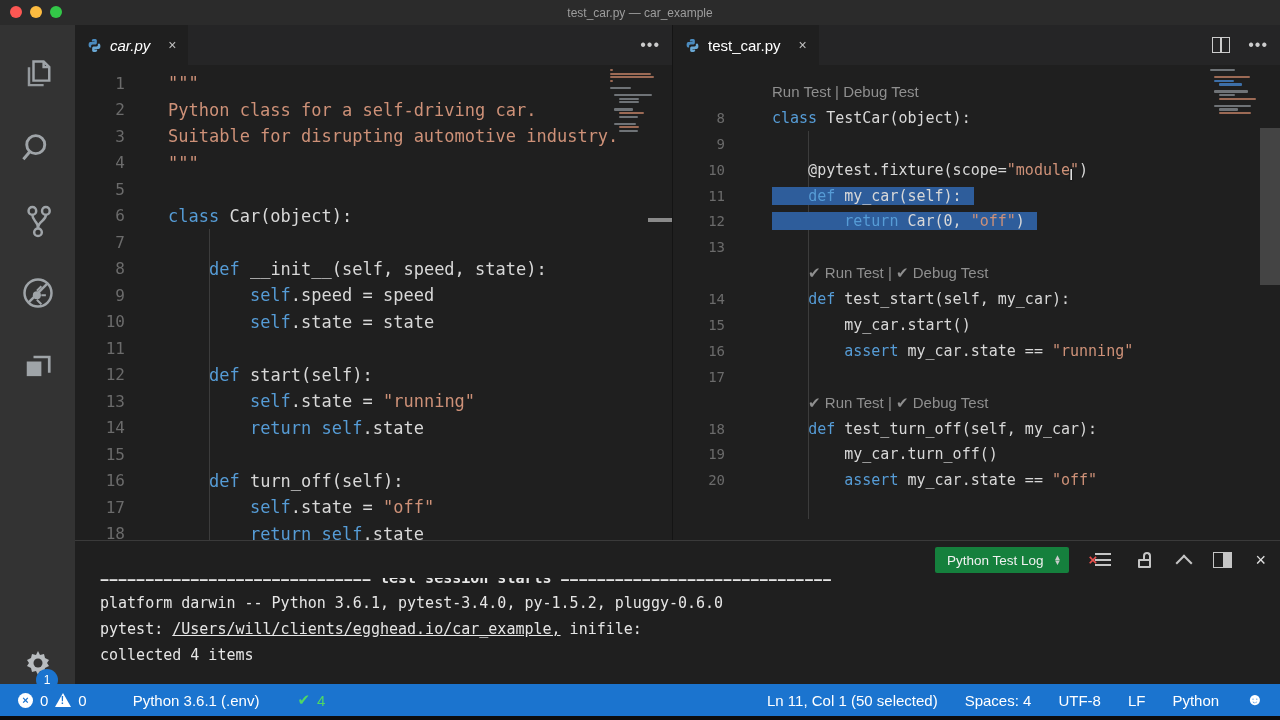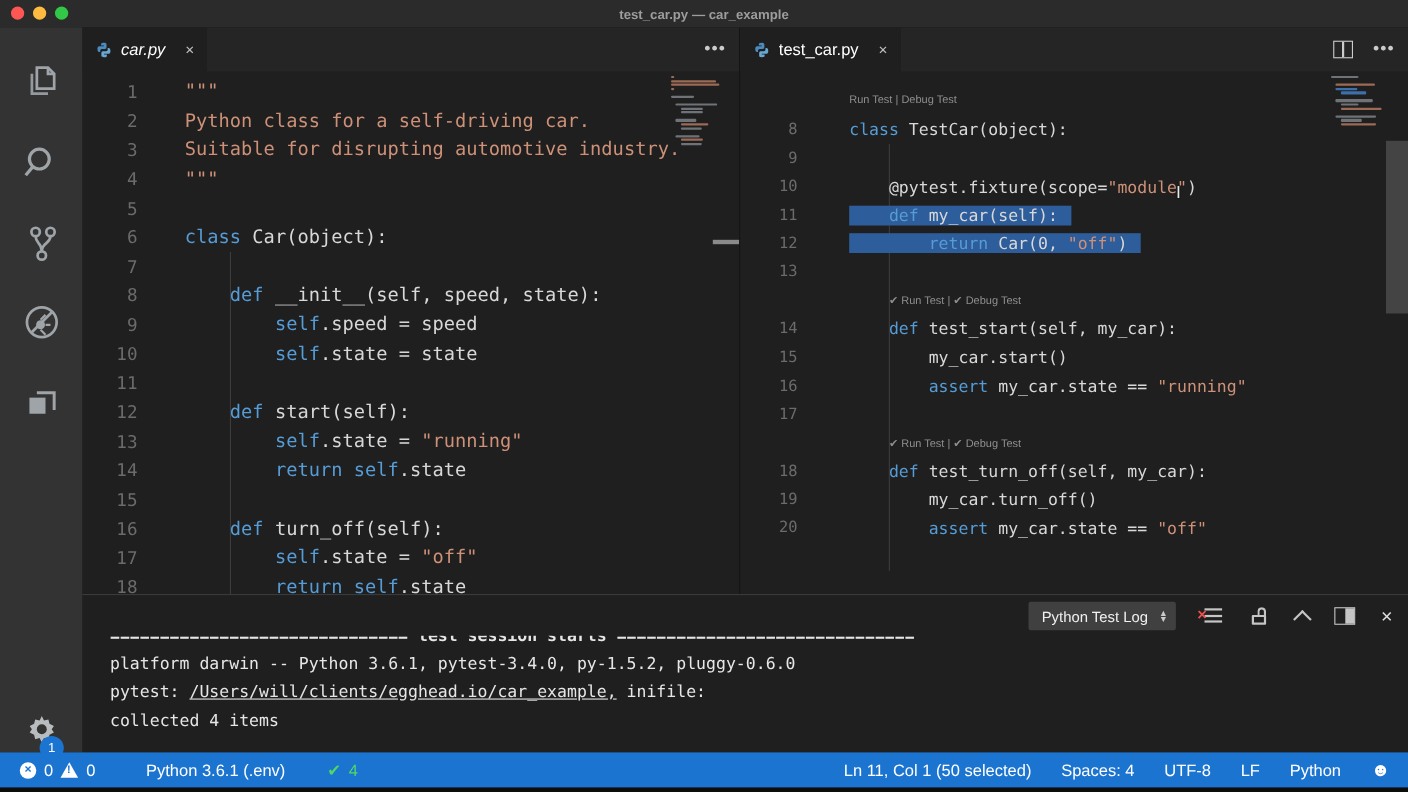--- a/index.html
+++ b/index.html
@@ -6,21 +6,21 @@
   html,body { width:1280px; height:720px; overflow:hidden; background:#1f1f1f;
     font-family:"Liberation Sans", sans-serif; }
   .mono { font-family:"DejaVu Sans Mono", monospace; }
 
   
   #titlebar { position:absolute; left:0; top:0; width:1280px; height:25px;
     background:#2b2b2b; display:flex; align-items:center; justify-content:center; }
   .tl-group { position:absolute; left:10px; top:6px; display:flex; gap:8px; }
   .tl { width:12px; height:12px; border-radius:50%; }
   .tl.red{background:#fc5753}.tl.yellow{background:#fdbc40}.tl.green{background:#33c748}
-  #window-title { color:#9d9d9d; font-size:12px;font-weight:bold; }
+  #window-title { color:#9d9d9d; font-size:12px; }
 
   
   #activitybar { position:absolute; left:0; top:25px; width:75px; height:659px;
     background:#333333; }
   .act-icon { position:absolute; left:20px; width:36px; height:36px; color:#9fa4a8; }
   .act-icon svg { width:36px; height:36px; }
   #act-gear { position:absolute; left:22px; top:622px; width:32px; height:32px; color:#b8bcbf; }
   #act-gear svg { width:32px; height:32px; }
   .badge { position:absolute; left:36px; top:644px; width:22px; height:22px; border-radius:50%;
     background:#1b74cf; color:#fff; font-size:12px; display:flex; align-items:center;
@@ -51,21 +51,21 @@
   #pane-left .row { height:26.5px; }
   #pane-right .row { height:25.9px; }
   .row .ln { flex:none; text-align:right; color:#6b6b6b; }
   #pane-left .ln { width:50px; font-size:16px; }
   #pane-right .ln { width:52px; font-size:14px; }
   .row .ct { font-family:"DejaVu Sans Mono", monospace; white-space:pre; color:#d8d8d8; }
   #pane-left .ct { margin-left:43px; }
   #pane-right .ct { margin-left:47px; }
   .tk-k{color:#569cd6}.tk-s{color:#ce9178}.tk-t{color:#d8d8d8}
   .selbg { background:#2e5d9b; padding-right:12px; }
-  .row.lens { color:#8f8f8f; font-size:10px; font-family:"Liberation Sans", sans-serif; }
+  .row.lens { color:#8f8f8f; font-size:15px; font-family:"Liberation Sans", sans-serif; }
 
   .indent-guide { position:absolute; width:1px; background:#3c3c3c; z-index:0; }
 
   
   .minimap { position:absolute; z-index:2; }
   .mrow { height:2.2px; margin-bottom:1.4px; border-radius:1px; }
   #scrollbar-right { position:absolute; right:0; top:103px; width:20px; height:157px;
     background:rgba(130,130,130,0.38); z-index:2; }
   #scroll-dash-left { position:absolute; left:573px; top:193px; width:24px; height:4px;
     background:#8a8a8a; z-index:2; }
@@ -77,21 +77,21 @@
 
   
   #panel { position:absolute; left:75px; top:540px; width:1205px; height:144px;
     background:#1f1f1f; border-top:1px solid #3a3a3a; }
   #panel-tabs { position:absolute; left:0; top:0; height:37px; display:flex;
     align-items:center; padding-left:21px; }
   .panel-tab { font-size:13.5px; letter-spacing:0.6px; color:#9b9b9b; padding:9px 24px 7px; }
   .panel-tab.active { color:#e9e9e9; border-bottom:1px solid #d8d8d8; }
   #panel-actions { position:absolute; right:14px; top:5px; height:28px; display:flex;
     align-items:center; gap:23px; color:#c5c5c5; }
-  #log-select { background:#404040; color:#f0f0f0; font-size:13.5px; height:26px;
+  #log-select { background:#15803d; color:#f0f0f0; font-size:13.5px; height:26px;
     padding:0 8px 0 12px; border-radius:2px; display:flex; align-items:center; gap:10px; }
   .updown { display:inline-flex; flex-direction:column; line-height:5px; font-size:8px; color:#cccccc; }
   .pa-icon { position:relative; width:20px; height:18px; }
   .clear-lines { position:absolute; left:3px; top:2px; width:16px; height:13px;
     border-top:2px solid #c5c5c5; border-bottom:2px solid #c5c5c5; }
   .clear-lines:before{content:""; position:absolute; left:0; top:3.5px; width:16px; height:2px; background:#c5c5c5;}
   .clear-x { position:absolute; left:-4px; top:0px; color:#e9514e; font-size:15px; font-weight:bold; }
   .lock-body { position:absolute; left:3px; top:8px; width:13px; height:9px;
     border:2px solid #c5c5c5; border-radius:1px; }
   .lock-shackle { position:absolute; left:8px; top:1px; width:8px; height:9px;

